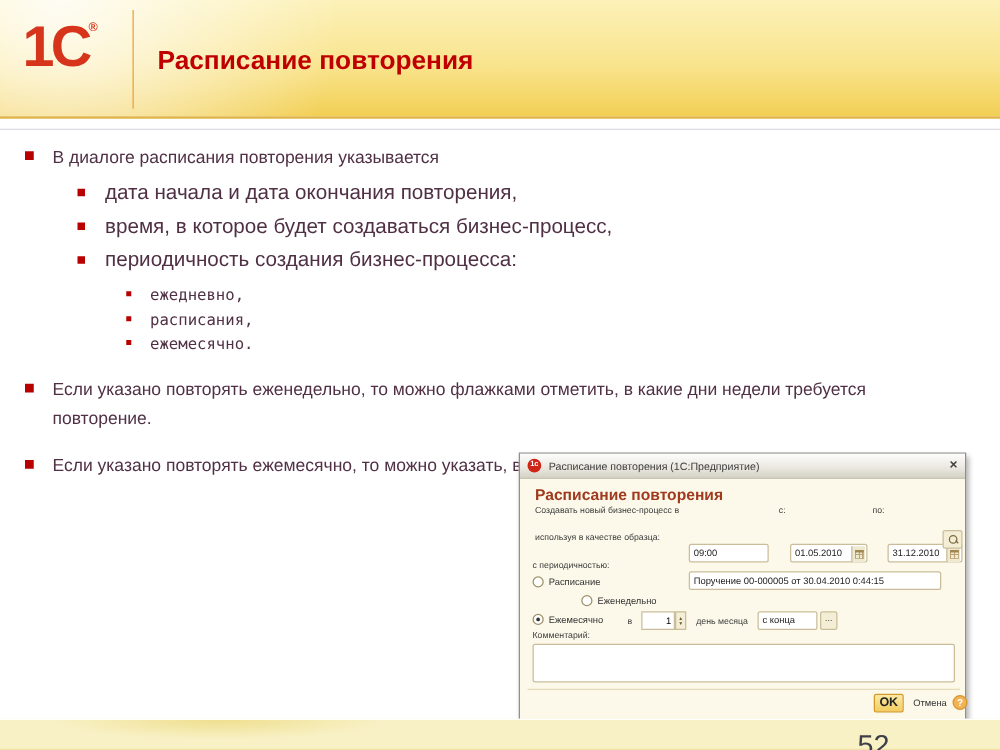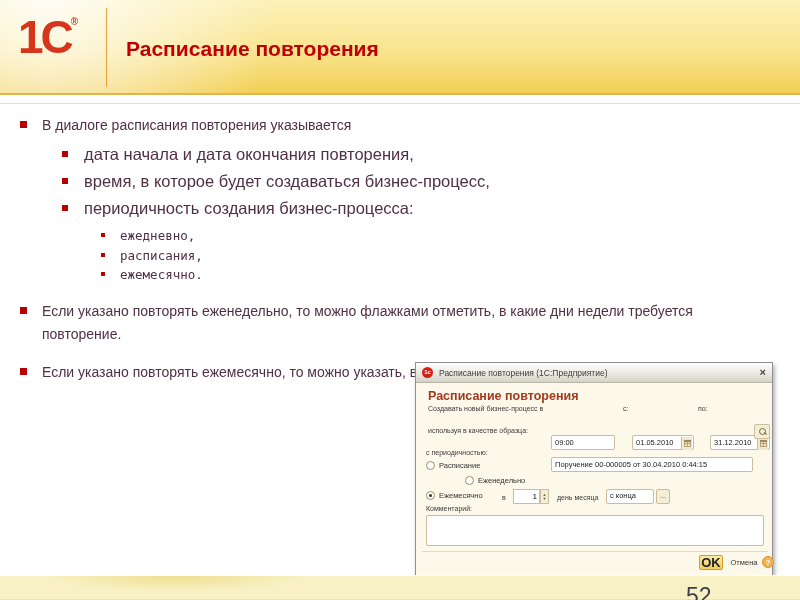--- a/index.html
+++ b/index.html
@@ -79,21 +79,21 @@
     font-size:7.5px; color:#222; padding:1px 3px 0; }
   .dots-btn { position:absolute; width:14px; height:15px; background:#F4EED6; border:1px solid #C9BD9A;
     border-radius:2px; font-size:7px; color:#444; text-align:center; line-height:12px; }
 
   .comment-area { position:absolute; left:10px; top:152px; width:338px; height:31px; background:#fff;
     border:1px solid #C9BD9A; border-radius:2px; resize:none; font-size:7.5px;
     font-family:"Liberation Sans",sans-serif; }
   .btnline { position:absolute; left:6px; top:188px; width:346px; height:1px; background:#E4DBB8; }
   .okbtn { position:absolute; left:283px; top:192px; width:24px; height:15px;
     background:linear-gradient(180deg,#FBE9A6,#F3CE5E); border:1px solid #D69A2B; border-radius:2px;
-    font-size:13px; font-weight:bold; color:#222; text-align:center; line-height:13px; }
+    font-size:10px; font-weight:bold; color:#222; text-align:center; line-height:13px; }
   .cancelbtn { position:absolute; left:312px; top:192px; width:32px; height:15px; background:transparent;
     border:none; font-size:7.5px; color:#333; text-align:center; line-height:15px; }
   .helpbtn { position:absolute; left:346px; top:193px; width:12px; height:12px; border-radius:50%;
     background:#F2B353; border:1px solid #D89430; color:#fff; font-size:8px; font-weight:bold;
     text-align:center; line-height:11px; }
 
   
   .footer { position:absolute; left:0; top:575px; width:800px; height:25px;
     background:#F8F1C6; border-top:1px solid #FFFFFF; box-shadow:0 -1px 0 #EFE3A8 inset; }
   .footer-blob { position:absolute; left:40px; top:0; width:270px; height:16px;

